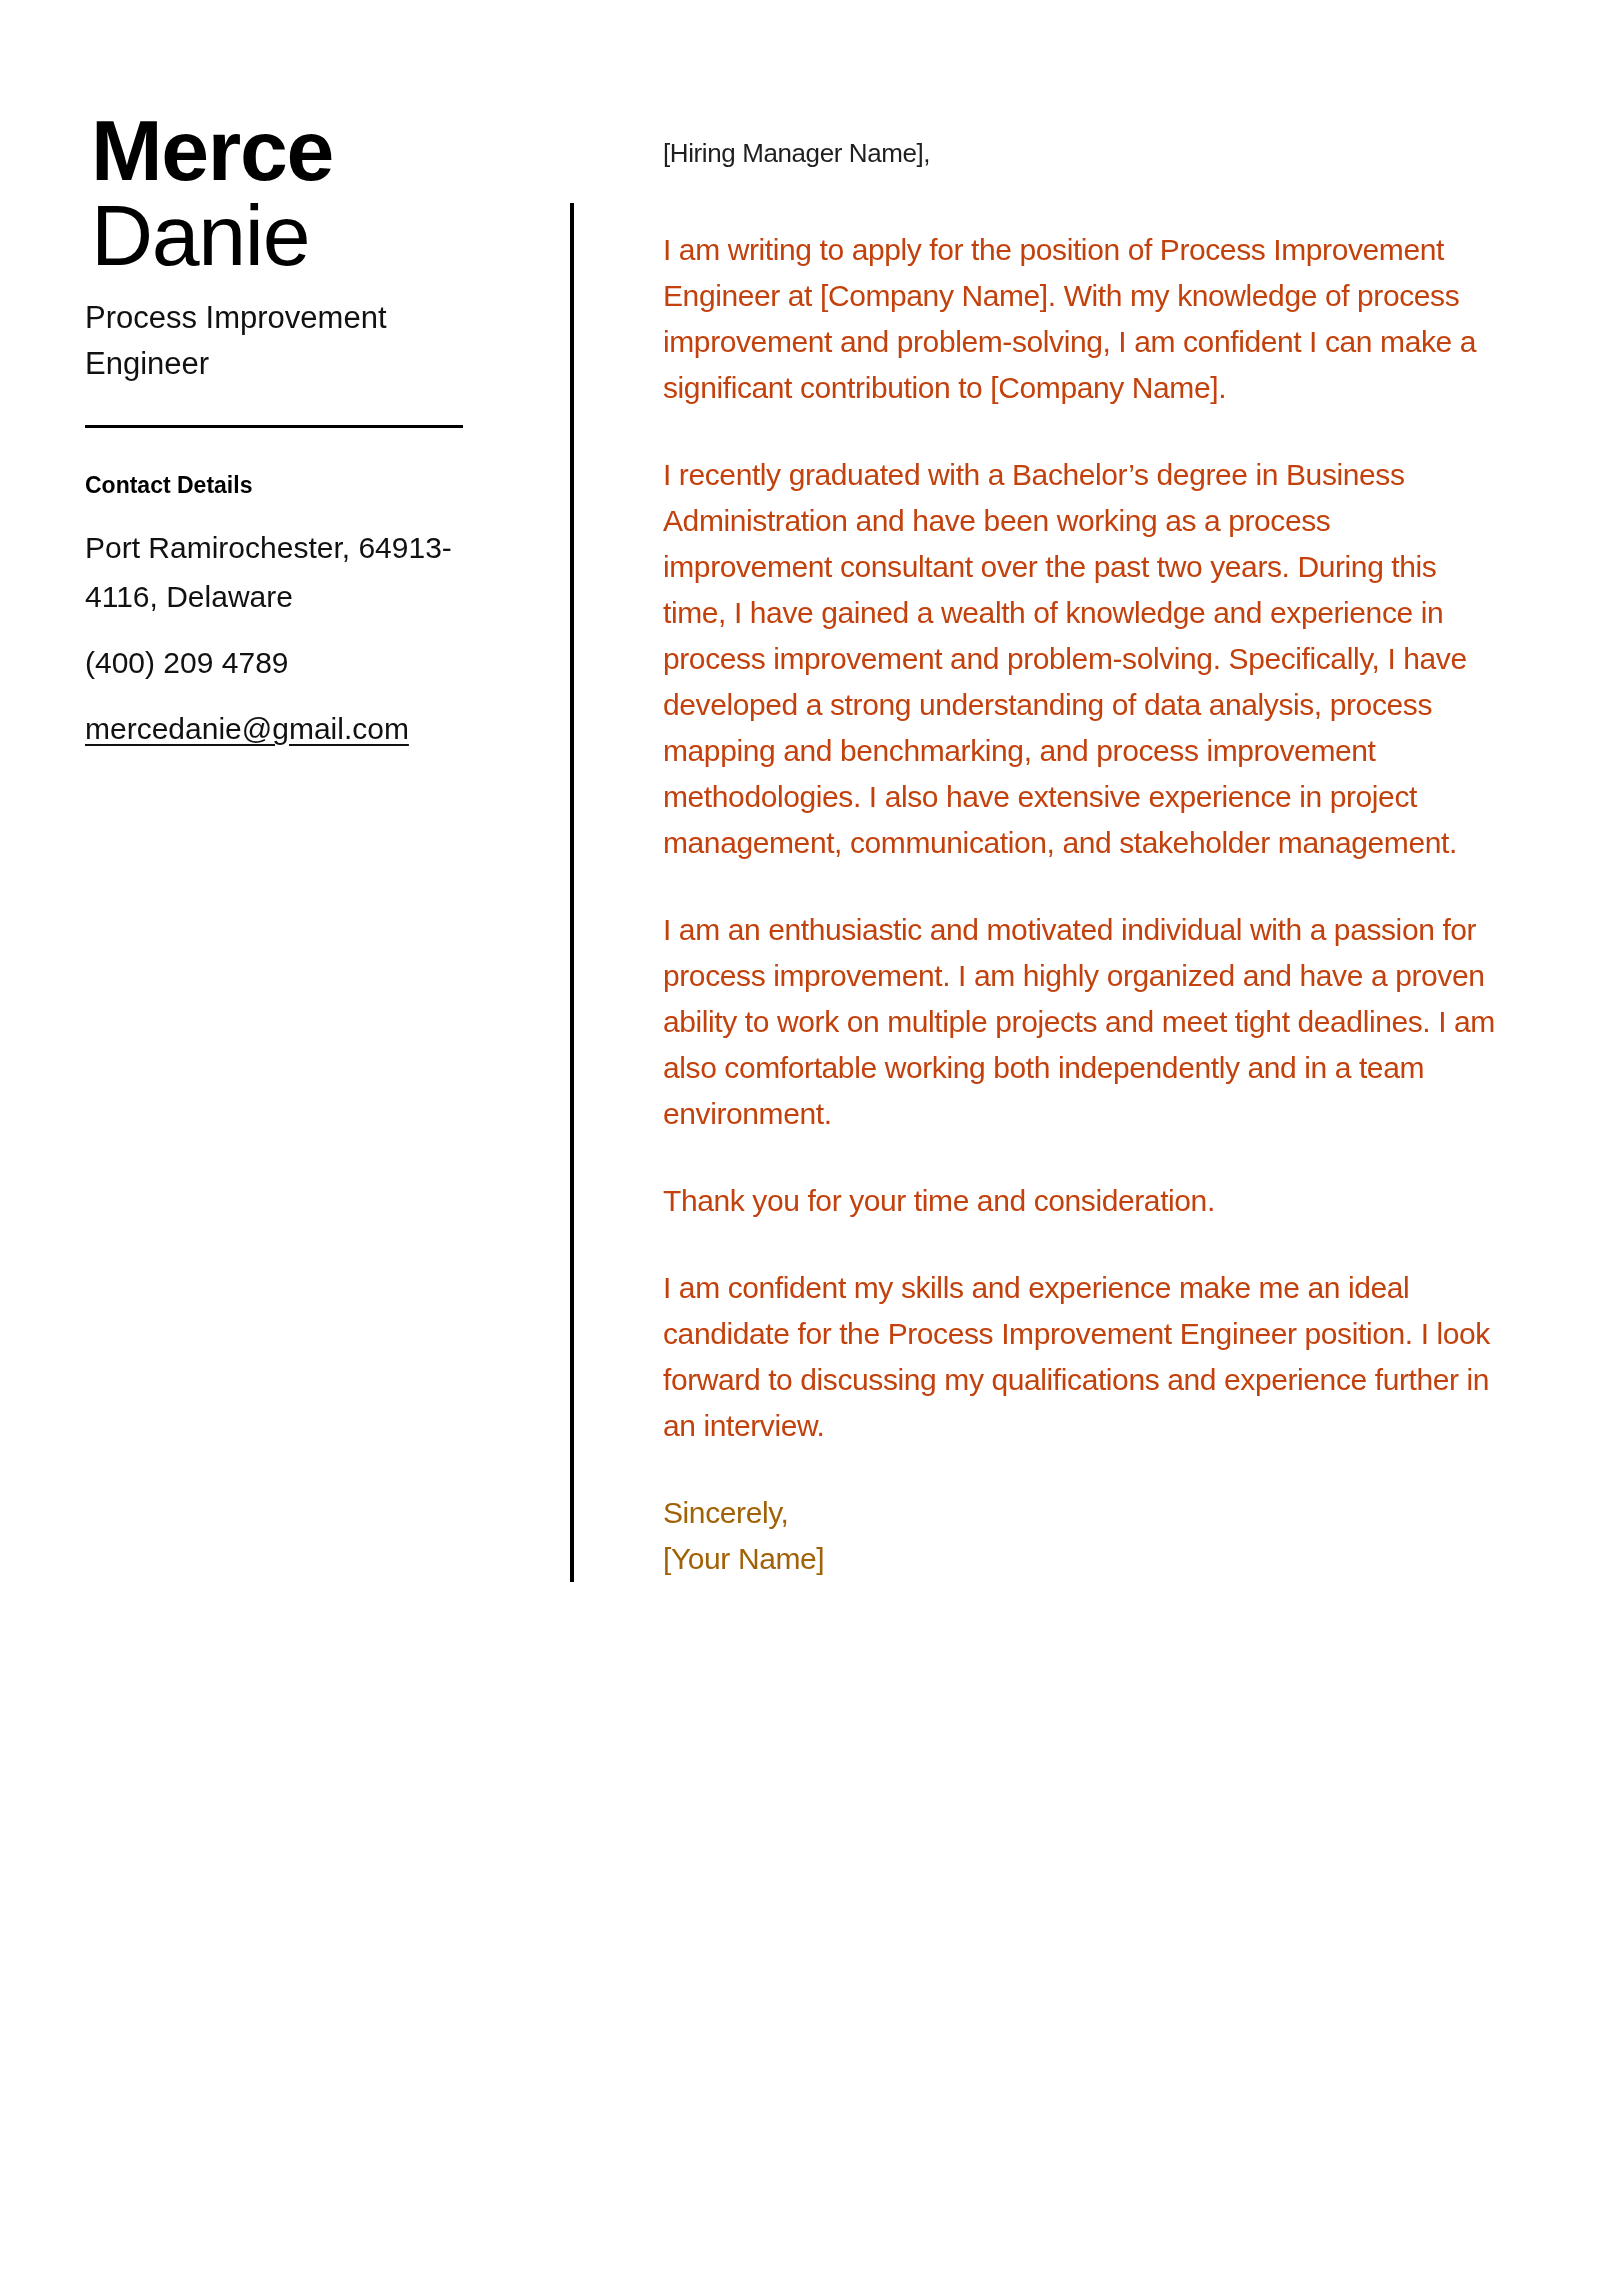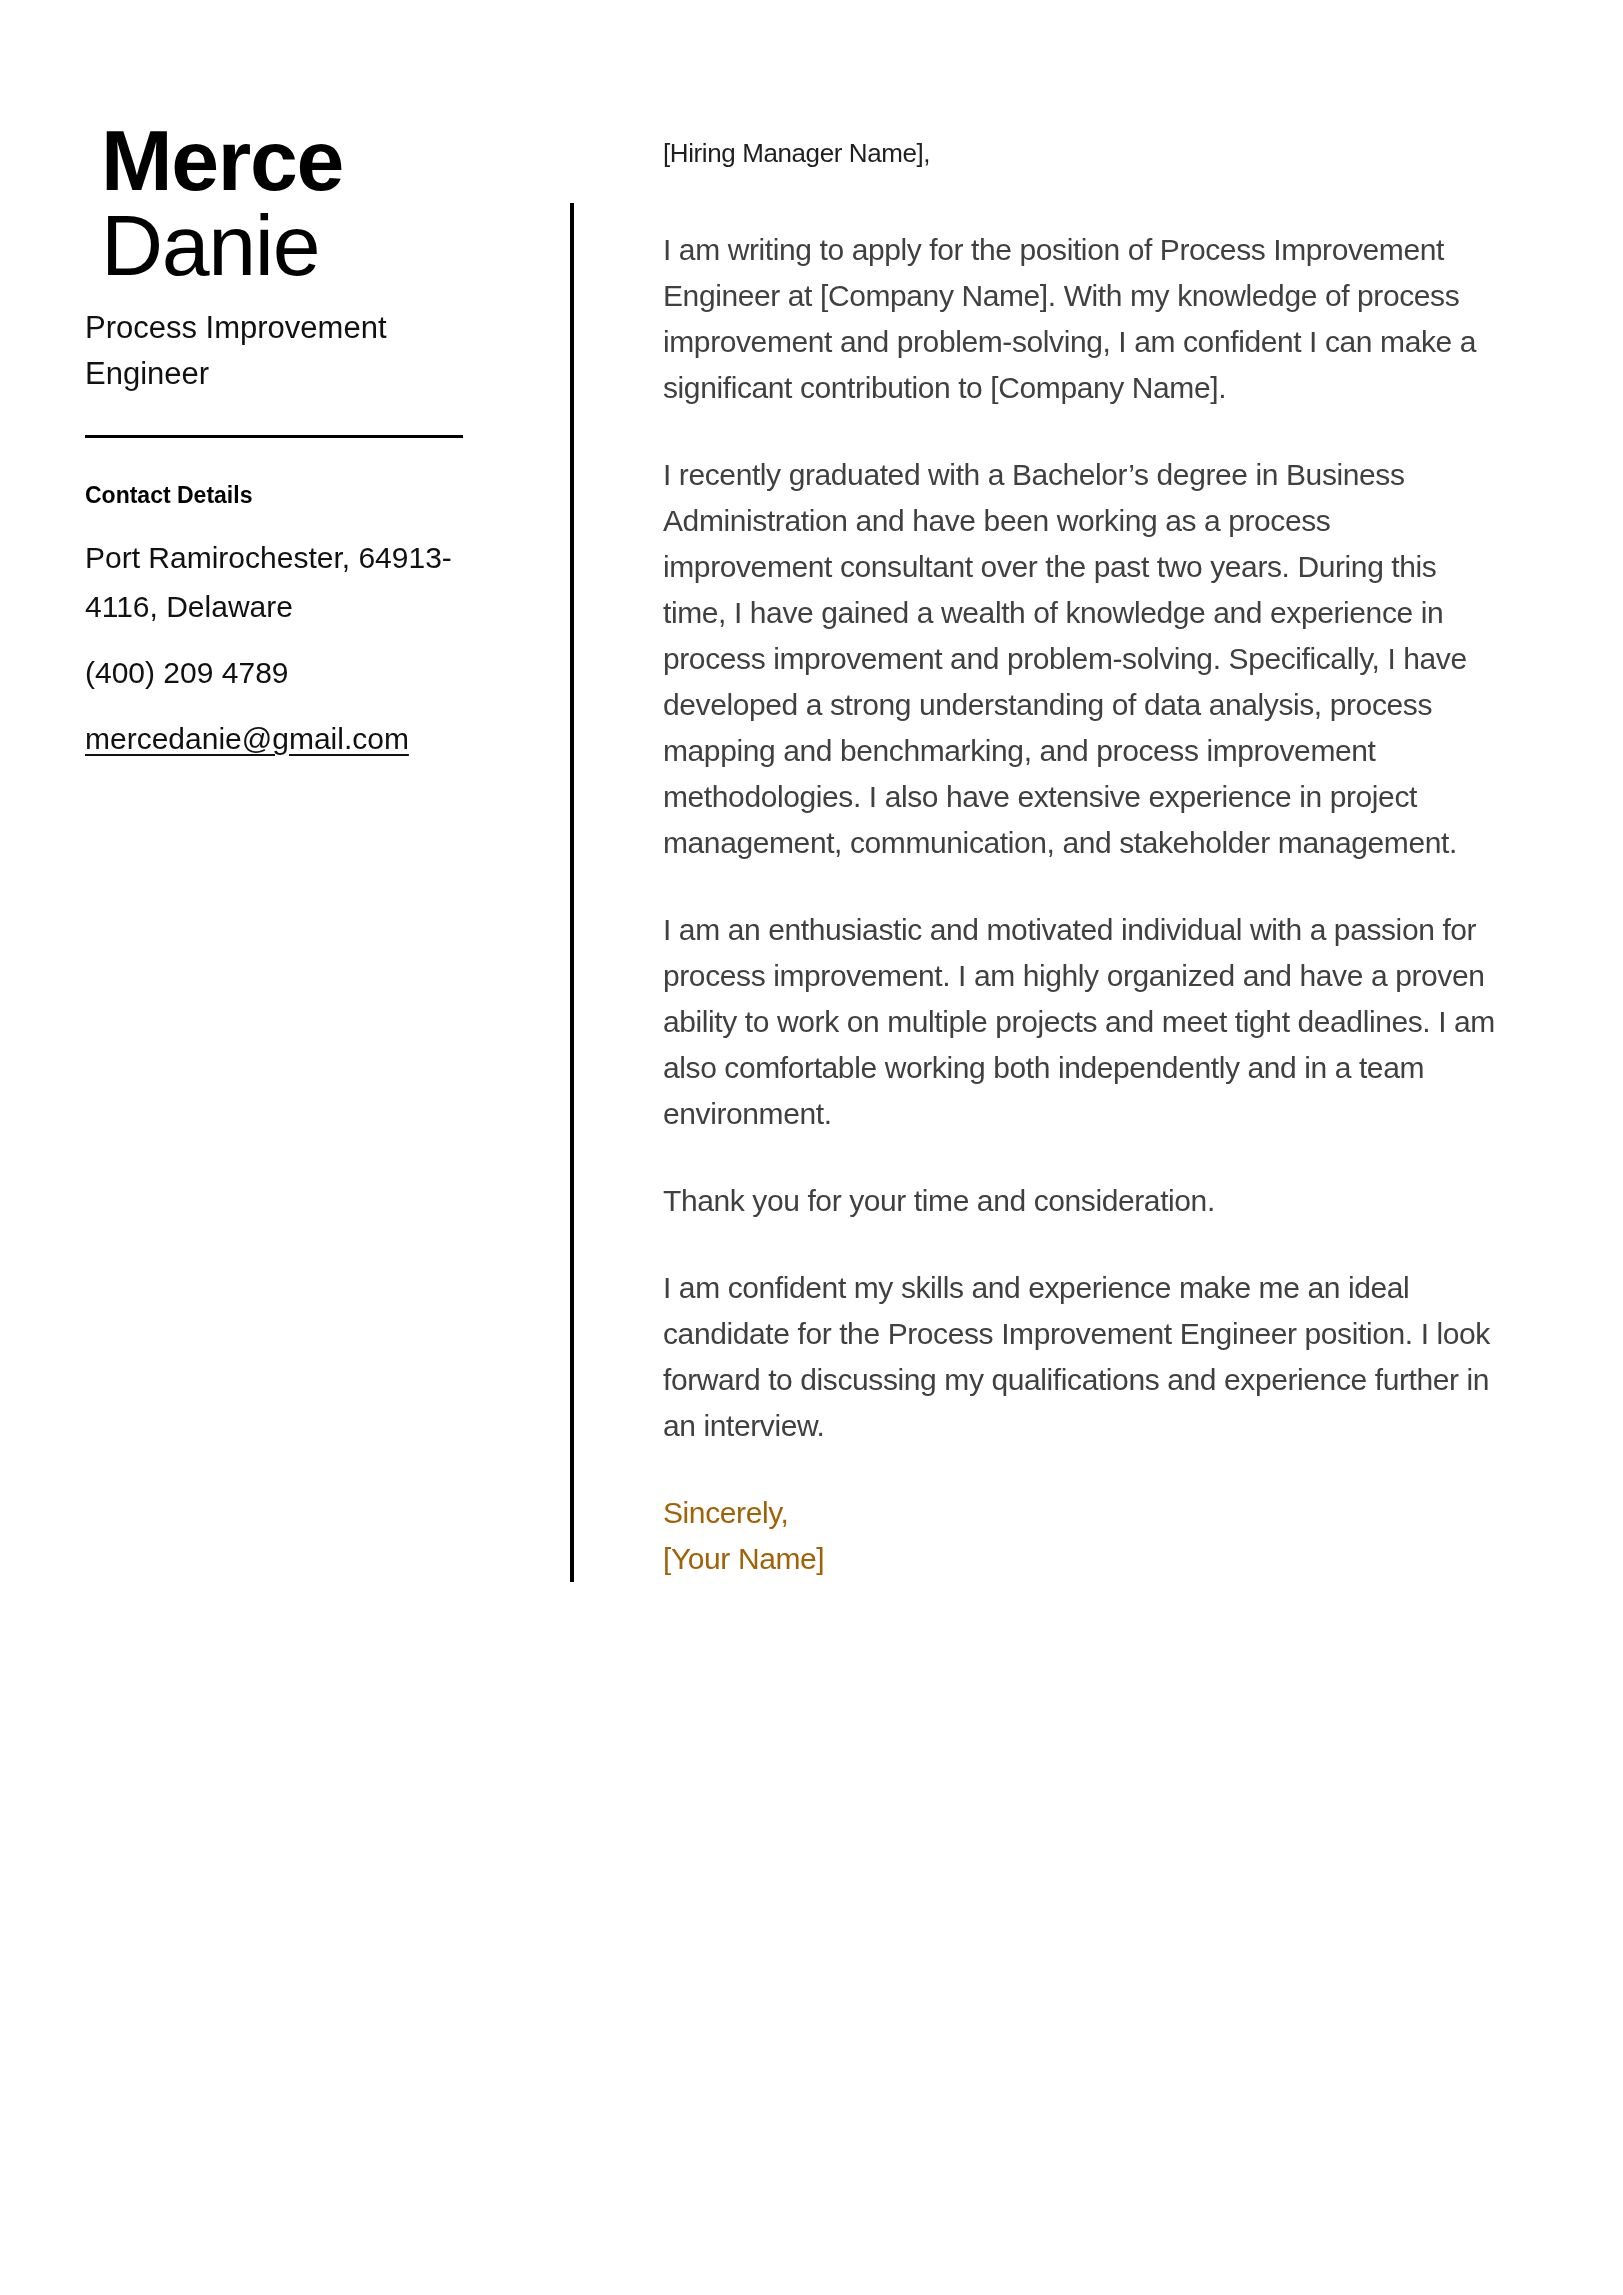--- a/index.html
+++ b/index.html
@@ -18,21 +18,21 @@
   }
 
   
   .sidebar {
     position: absolute;
     left: 85px;
     top: 102px;
     width: 378px;
   }
   .name {
-    margin: 16px;
+    margin: 6px;
     color: #000000;
     font-size: 86px;
     line-height: 85px;
     letter-spacing: -1.3px;
   }
   .name .first {
     display: block;
     font-weight: 700;
   }
   .name .last {
@@ -92,21 +92,21 @@
     border-left: 4.6px solid #000000;
     padding-left: 89px;
     padding-top: 23.6px;
     box-sizing: content-box;
   }
   .letter-body p.para {
     margin: 0 16px 41px 0;
     font-size: 30px;
     line-height: 46px;
     letter-spacing: -0.4px;
-    color: #404040;
+    color: #c2410c;
   }
   .closing {
     font-size: 30px;
     line-height: 46px;
     letter-spacing: -0.4px;
     color: #a16207;
   }
   .closing .sig-line {
     display: block;
   }

